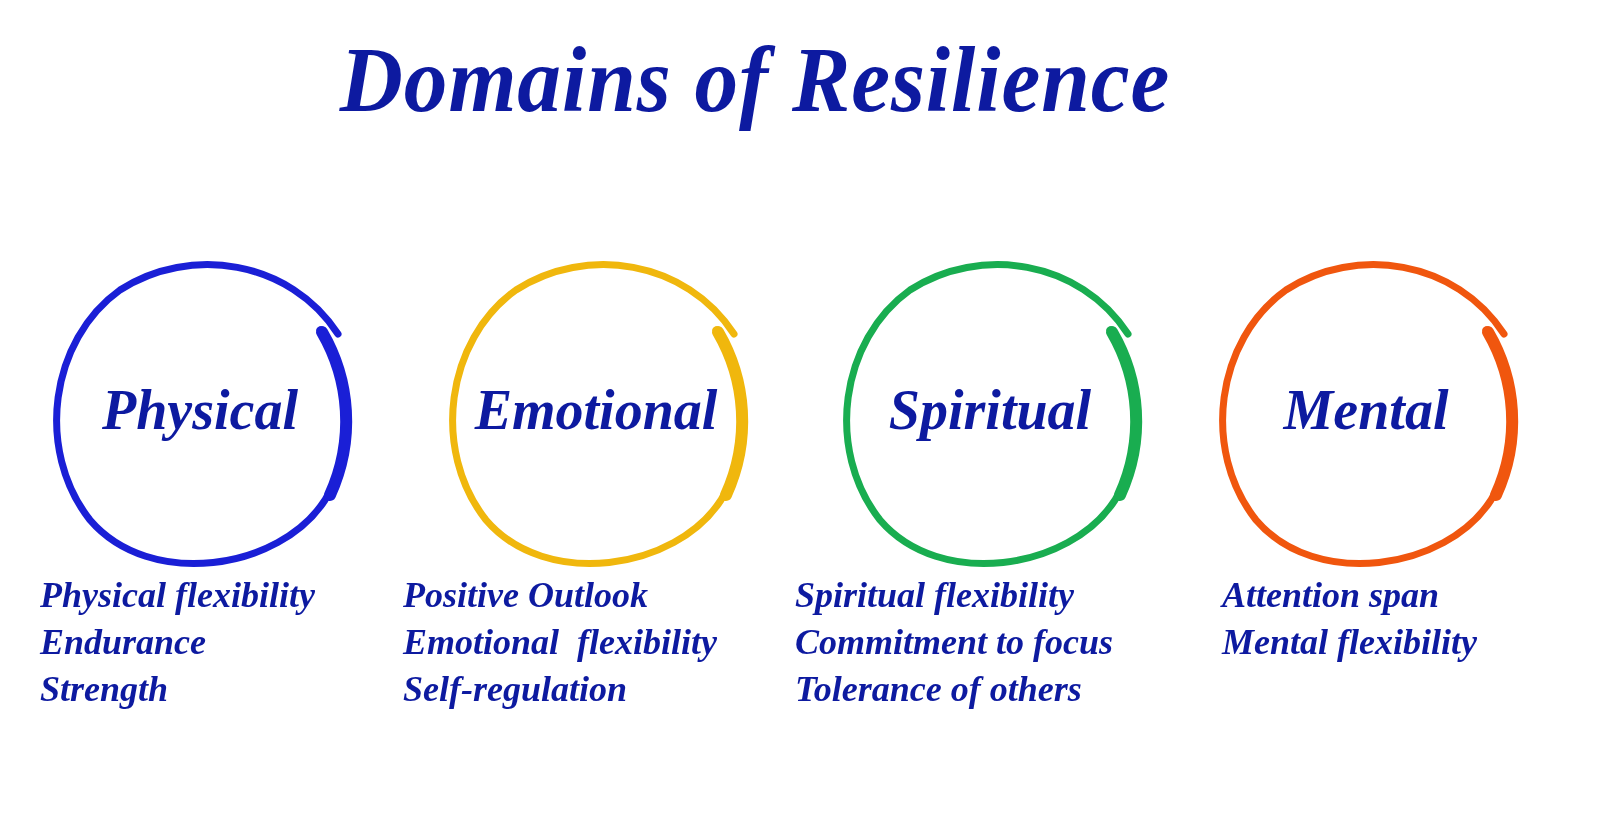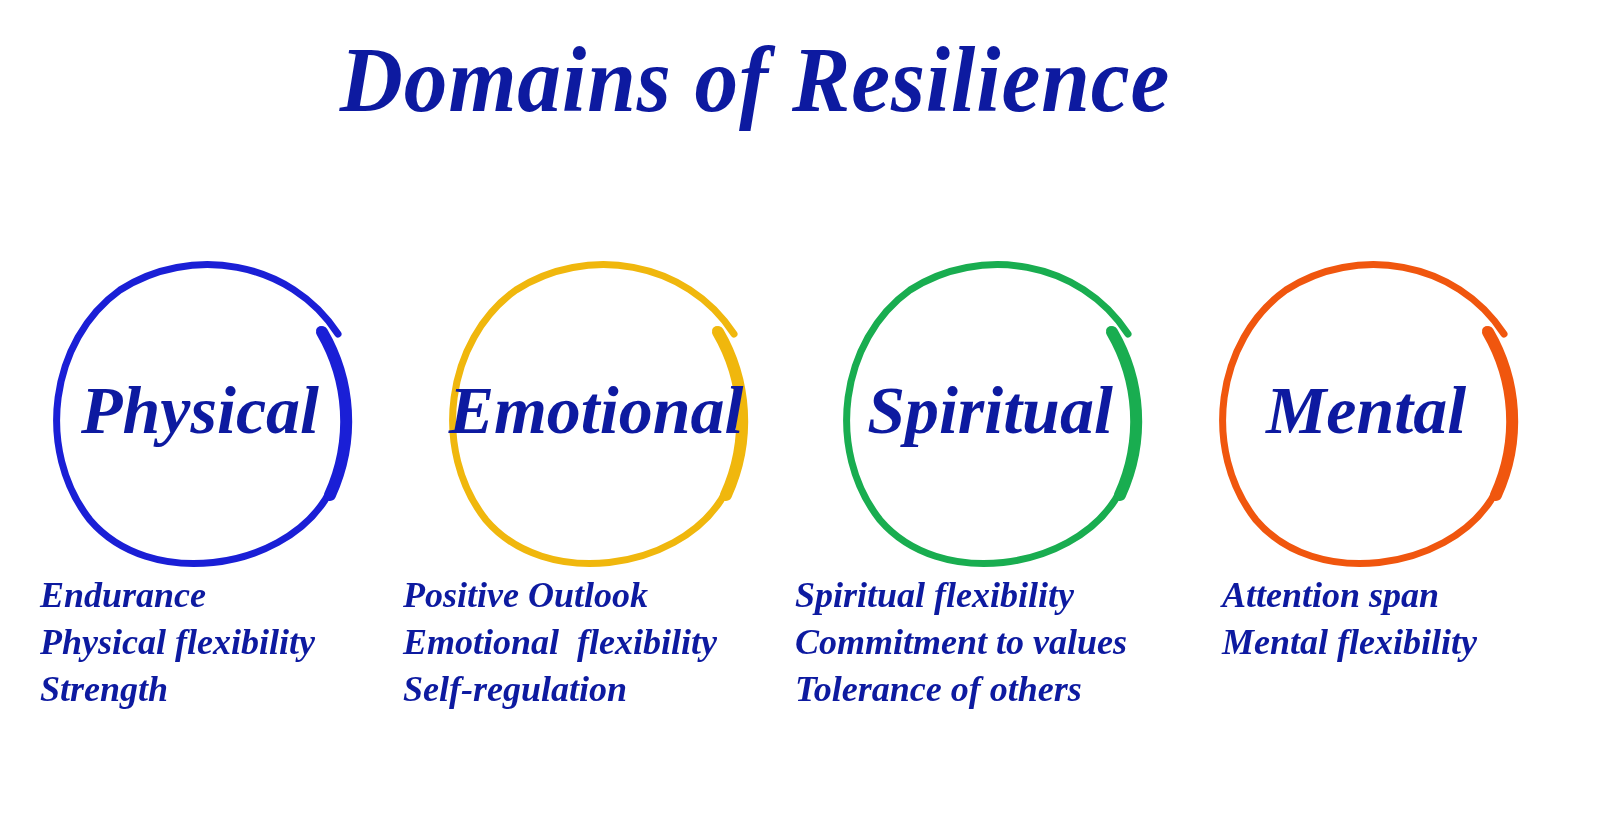--- a/index.html
+++ b/index.html
@@ -46,21 +46,21 @@
       overflow: visible;
     }
     .domain-name {
       position: absolute;
       left: 0;
       width: 320px;
       top: 128px;
       text-align: center;
       font-style: italic;
       font-weight: bold;
-      font-size: 68px;
+      font-size: 56px;
       line-height: 64px;
       color: #0d1aa0;
       white-space: nowrap;
     }
     .attrs {
       position: absolute;
       top: 572px;
       margin: 0;
       padding: 0;
       list-style: none;
@@ -82,22 +82,22 @@
 <div class="domain" style="left:40px;">
   <div class="ring">
     <svg viewBox="0 0 320 320">
       <path d="M298 84 C 250 10, 150 -5, 80 40 C 10 90, -5 200, 50 270 C 110 340, 240 320, 285 250 C 320 190, 310 130, 280 80" fill="none" stroke="#1a1fd6" stroke-width="7" stroke-linecap="round"></path>
       <path d="M282 82 C 310 130, 315 190, 290 245" fill="none" stroke="#1a1fd6" stroke-width="12" stroke-linecap="round"></path>
     </svg>
   </div>
   <div class="domain-name">Physical</div>
 </div>
 <ul class="attrs" style="left:40px;">
+  <li>Physical flexibility</li>
   <li>Endurance</li>
-  <li>Physical flexibility</li>
   <li>Strength</li>
 </ul>
 
 <div class="domain" style="left:436px;">
   <div class="ring">
     <svg viewBox="0 0 320 320">
       <path d="M298 84 C 250 10, 150 -5, 80 40 C 10 90, -5 200, 50 270 C 110 340, 240 320, 285 250 C 320 190, 310 130, 280 80" fill="none" stroke="#f0b70d" stroke-width="7" stroke-linecap="round"></path>
       <path d="M282 82 C 310 130, 315 190, 290 245" fill="none" stroke="#f0b70d" stroke-width="12" stroke-linecap="round"></path>
     </svg>
   </div>
@@ -113,21 +113,21 @@
   <div class="ring">
     <svg viewBox="0 0 320 320">
       <path d="M298 84 C 250 10, 150 -5, 80 40 C 10 90, -5 200, 50 270 C 110 340, 240 320, 285 250 C 320 190, 310 130, 280 80" fill="none" stroke="#19ad50" stroke-width="7" stroke-linecap="round"></path>
       <path d="M282 82 C 310 130, 315 190, 290 245" fill="none" stroke="#19ad50" stroke-width="12" stroke-linecap="round"></path>
     </svg>
   </div>
   <div class="domain-name">Spiritual</div>
 </div>
 <ul class="attrs" style="left:795px;">
   <li>Spiritual flexibility</li>
-  <li>Commitment to values</li>
+  <li>Commitment to focus</li>
   <li>Tolerance of others</li>
 </ul>
 
 <div class="domain" style="left:1206px;">
   <div class="ring">
     <svg viewBox="0 0 320 320">
       <path d="M298 84 C 250 10, 150 -5, 80 40 C 10 90, -5 200, 50 270 C 110 340, 240 320, 285 250 C 320 190, 310 130, 280 80" fill="none" stroke="#f0560e" stroke-width="7" stroke-linecap="round"></path>
       <path d="M282 82 C 310 130, 315 190, 290 245" fill="none" stroke="#f0560e" stroke-width="12" stroke-linecap="round"></path>
     </svg>
   </div>

